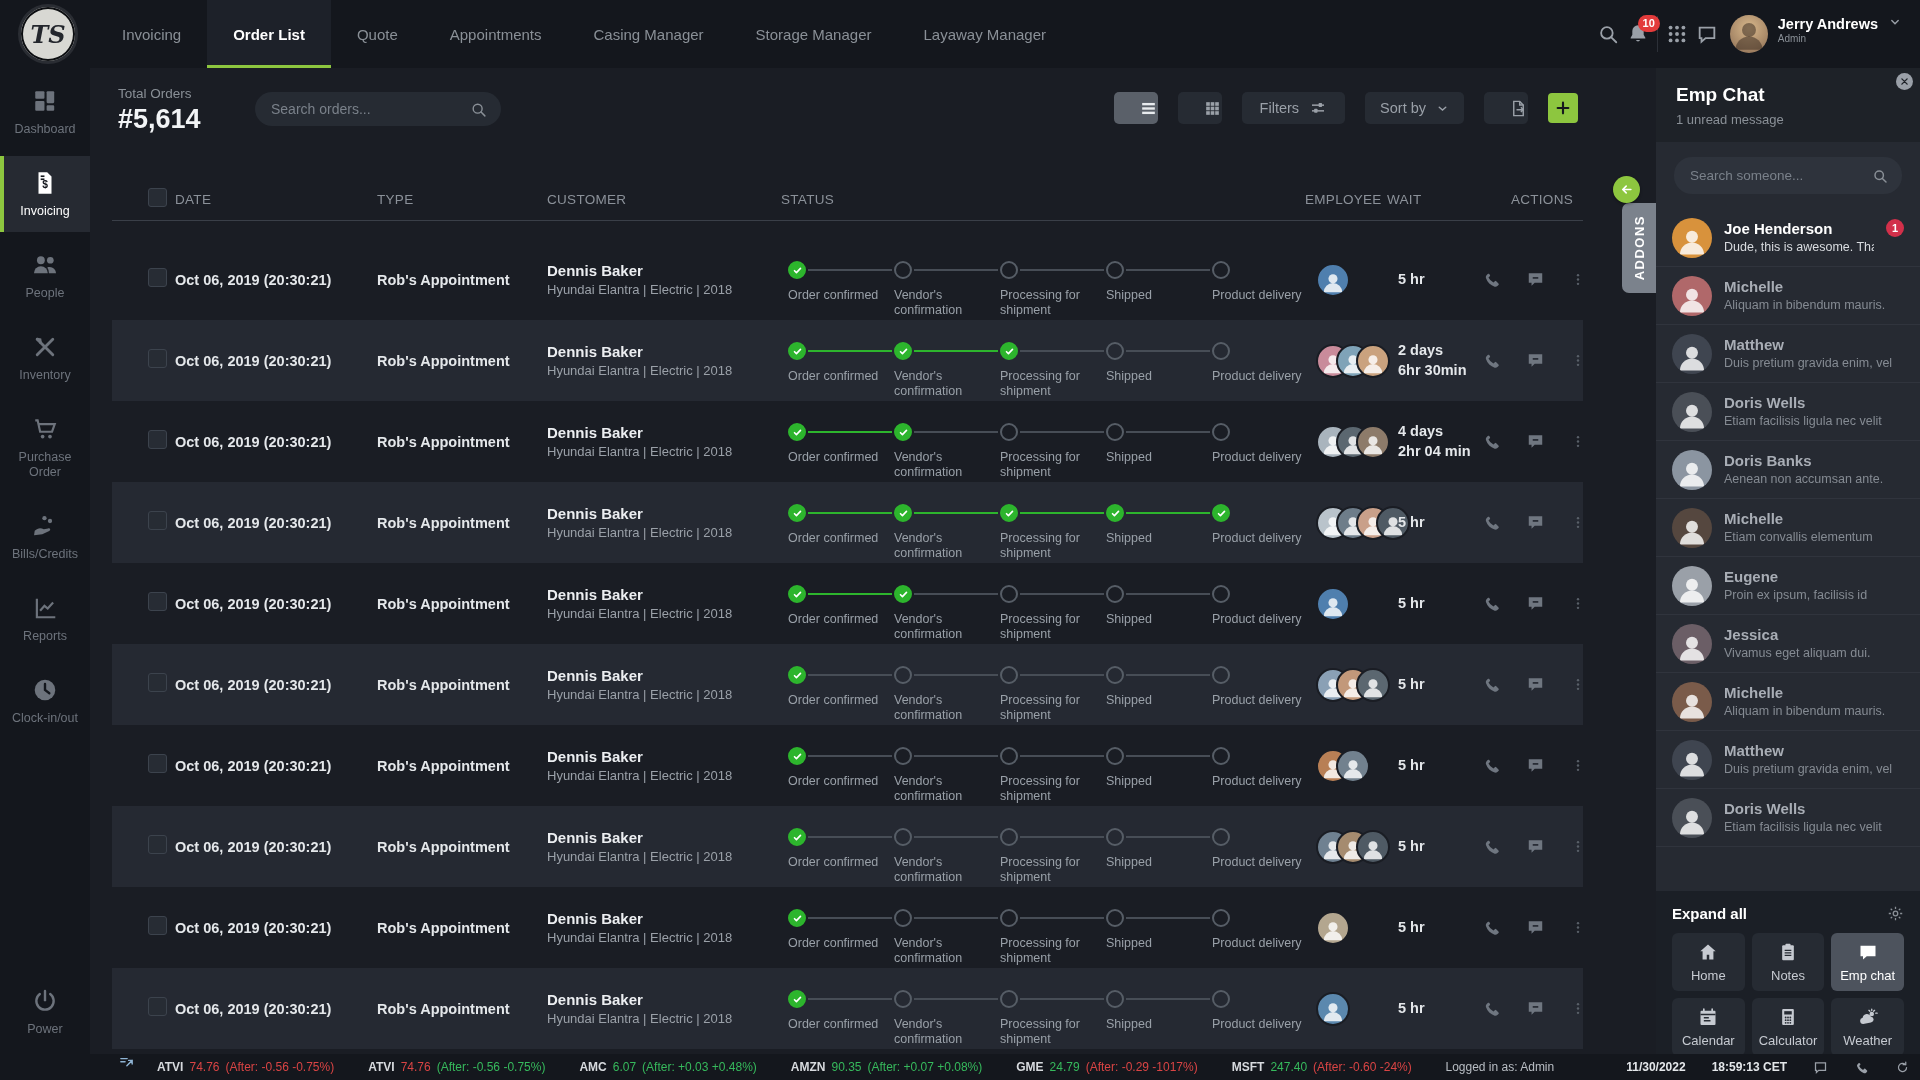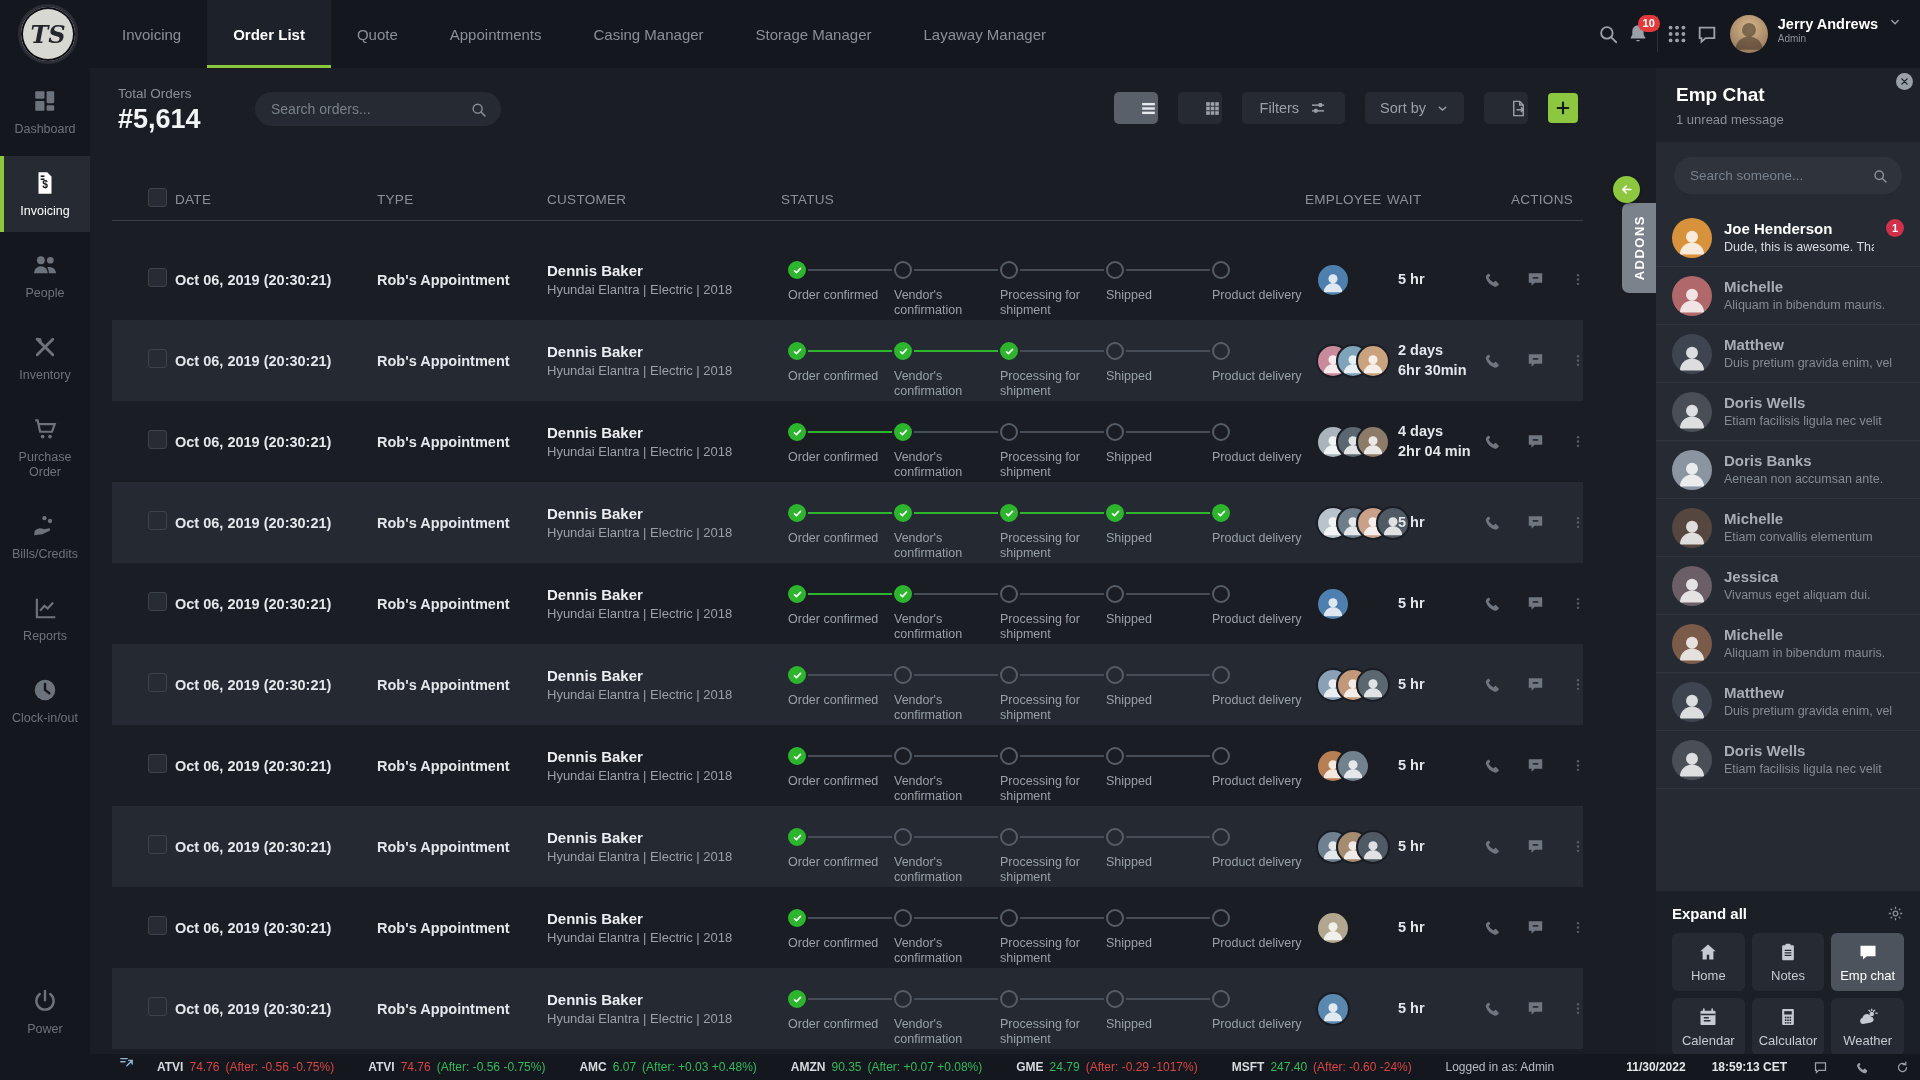--- a/index.html
+++ b/index.html
@@ -1398,20 +1398,32 @@
             <circle cx="12" cy="9" r="4.2"></circle>
             <path d="M3.5 21.5a8.5 8.5 0 0 1 17 0z"></path>
           </svg>
         </span>
     <span class="c-body">
       <div class="ct-name">Michelle</div>
       <div class="ct-msg">Etiam convallis elementum</div>
     </span>
   </div>
       <div class="contact">
+    <span class="c-avatar" style="background: rgb(154, 160, 168);">
+          <svg viewBox="0 0 24 24" fill="rgba(255,255,255,0.82)">
+            <circle cx="12" cy="9" r="4.2"></circle>
+            <path d="M3.5 21.5a8.5 8.5 0 0 1 17 0z"></path>
+          </svg>
+        </span>
+    <span class="c-body">
+      <div class="ct-name">Eugene</div>
+      <div class="ct-msg">Proin ex ipsum, facilisis id</div>
+    </span>
+  </div>
+      <div class="contact">
     <span class="c-avatar" style="background: rgb(107, 94, 102);">
           <svg viewBox="0 0 24 24" fill="rgba(255,255,255,0.82)">
             <circle cx="12" cy="9" r="4.2"></circle>
             <path d="M3.5 21.5a8.5 8.5 0 0 1 17 0z"></path>
           </svg>
         </span>
     <span class="c-body">
       <div class="ct-name">Jessica</div>
       <div class="ct-msg">Vivamus eget aliquam dui.</div>
     </span>

